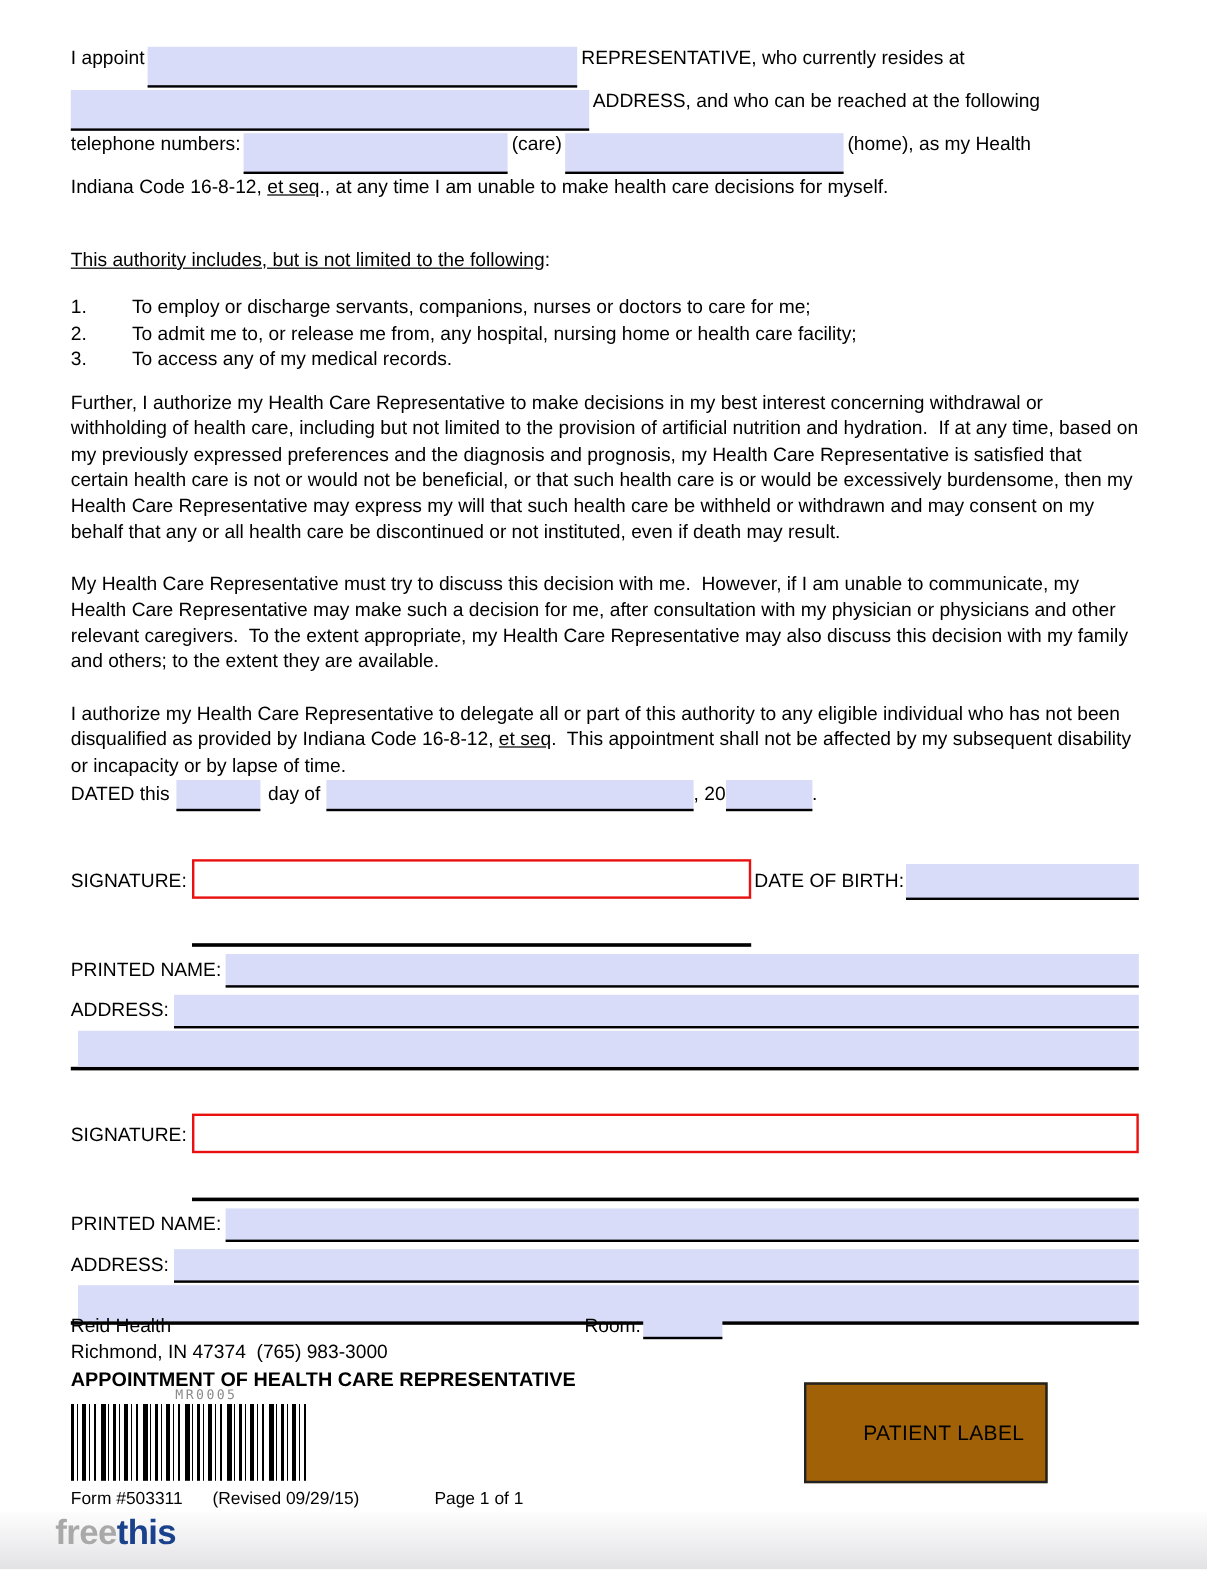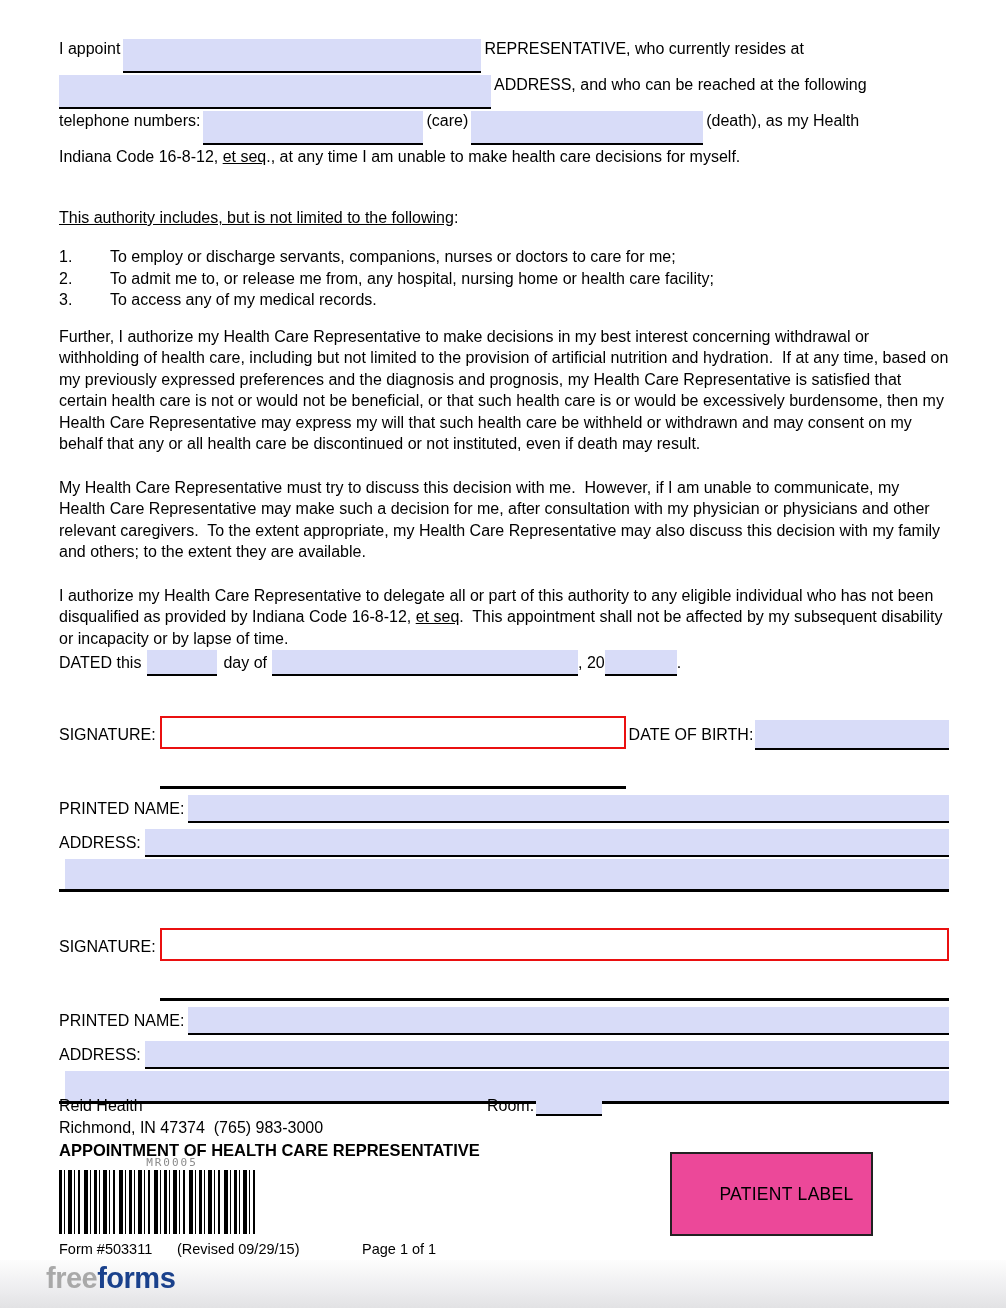--- a/index.html
+++ b/index.html
@@ -61,21 +61,21 @@
   .form-title { position:absolute; top:50px; left:0; font-weight:bold; font-size:16.5px; line-height:20px; }
   .mr-label { position:absolute; top:66px; left:58px; width:110px; text-align:center;
               font-family:"DejaVu Sans Mono", monospace; font-size:11px; color:#8a8a8a; letter-spacing:2px; }
   .barcode { position:absolute; top:80px; left:0; width:198px; height:64px;
     background:repeating-linear-gradient(90deg,
       #000 0 3px, #fff 3px 5px, #000 5px 6px, #fff 6px 9px, #000 9px 13px,
       #fff 13px 15px, #000 15px 16px, #fff 16px 19px, #000 19px 21px,
       #fff 21px 25px, #000 25px 29px, #fff 29px 31px, #000 31px 32px, #fff 32px 35px);
   }
   .patient-box { position:absolute; top:62px; left:611px; width:203px; height:84px;
-    border:2px solid #222; background:#ec4899; display:flex; align-items:center; justify-content:center;
+    border:2px solid #222; background:#a16207; display:flex; align-items:center; justify-content:center;
     font-size:17.5px; letter-spacing:0.3px;padding-left:30px; }
   .forminfo { position:absolute; top:150px; left:0; right:0; height:18px; font-size:14.5px; line-height:18px;text-align:center; }
   .forminfo .fi-num { position:absolute; left:0; }
   .forminfo .fi-rev { position:absolute; left:118px; }
   .forminfo .fi-page { position:absolute; left:303px; }
 
   .bottom-band { position:absolute; left:0; right:0; bottom:0; height:48px;
     background:linear-gradient(180deg, #fdfdfd 0%, #ececee 65%, #e2e2e4 100%); }
   .logo { position:absolute; left:46px; top:2px; font-size:29px; font-weight:bold; letter-spacing:-0.5px; }
   .logo .lf { color:#a9a9a9; }
@@ -94,21 +94,21 @@
     </div>
     <div class="iline">
       <div class="blank" style="width:432px; margin-left:0"></div>
       <span>ADDRESS, and who can be reached at the following</span>
     </div>
     <div class="iline">
       <span>telephone numbers:</span>
       <div class="blank" style="width:220px"></div>
       <span>(care)</span>
       <div class="blank" style="width:232px"></div>
-      <span>(death), as my Health</span>
+      <span>(home), as my Health</span>
     </div>
     <div class="iline">
       <span><span>Indiana Code 16-8-12, </span><span class="ul">et seq</span><span>., at any time I am unable to make health care decisions for myself.</span></span>
     </div>
 
     <div class="heading-row">
       <span class="ul">This authority includes, but is not limited to the following</span><span>:</span>
     </div>
 
     <div class="list">
@@ -200,16 +200,16 @@
     </div>
     <div class="forminfo">
       <span class="fi-num">Form #503311</span>
       <span class="fi-rev">(Revised 09/29/15)</span>
       <span class="fi-page">Page 1 of 1</span>
     </div>
   </div>
 
   <div class="bottom-band">
     <div class="logo">
-      <span class="lf">free</span><span class="lo">forms</span>
+      <span class="lf">free</span><span class="lo">this</span>
     </div>
   </div>
 </div>
 
 </body></html>

